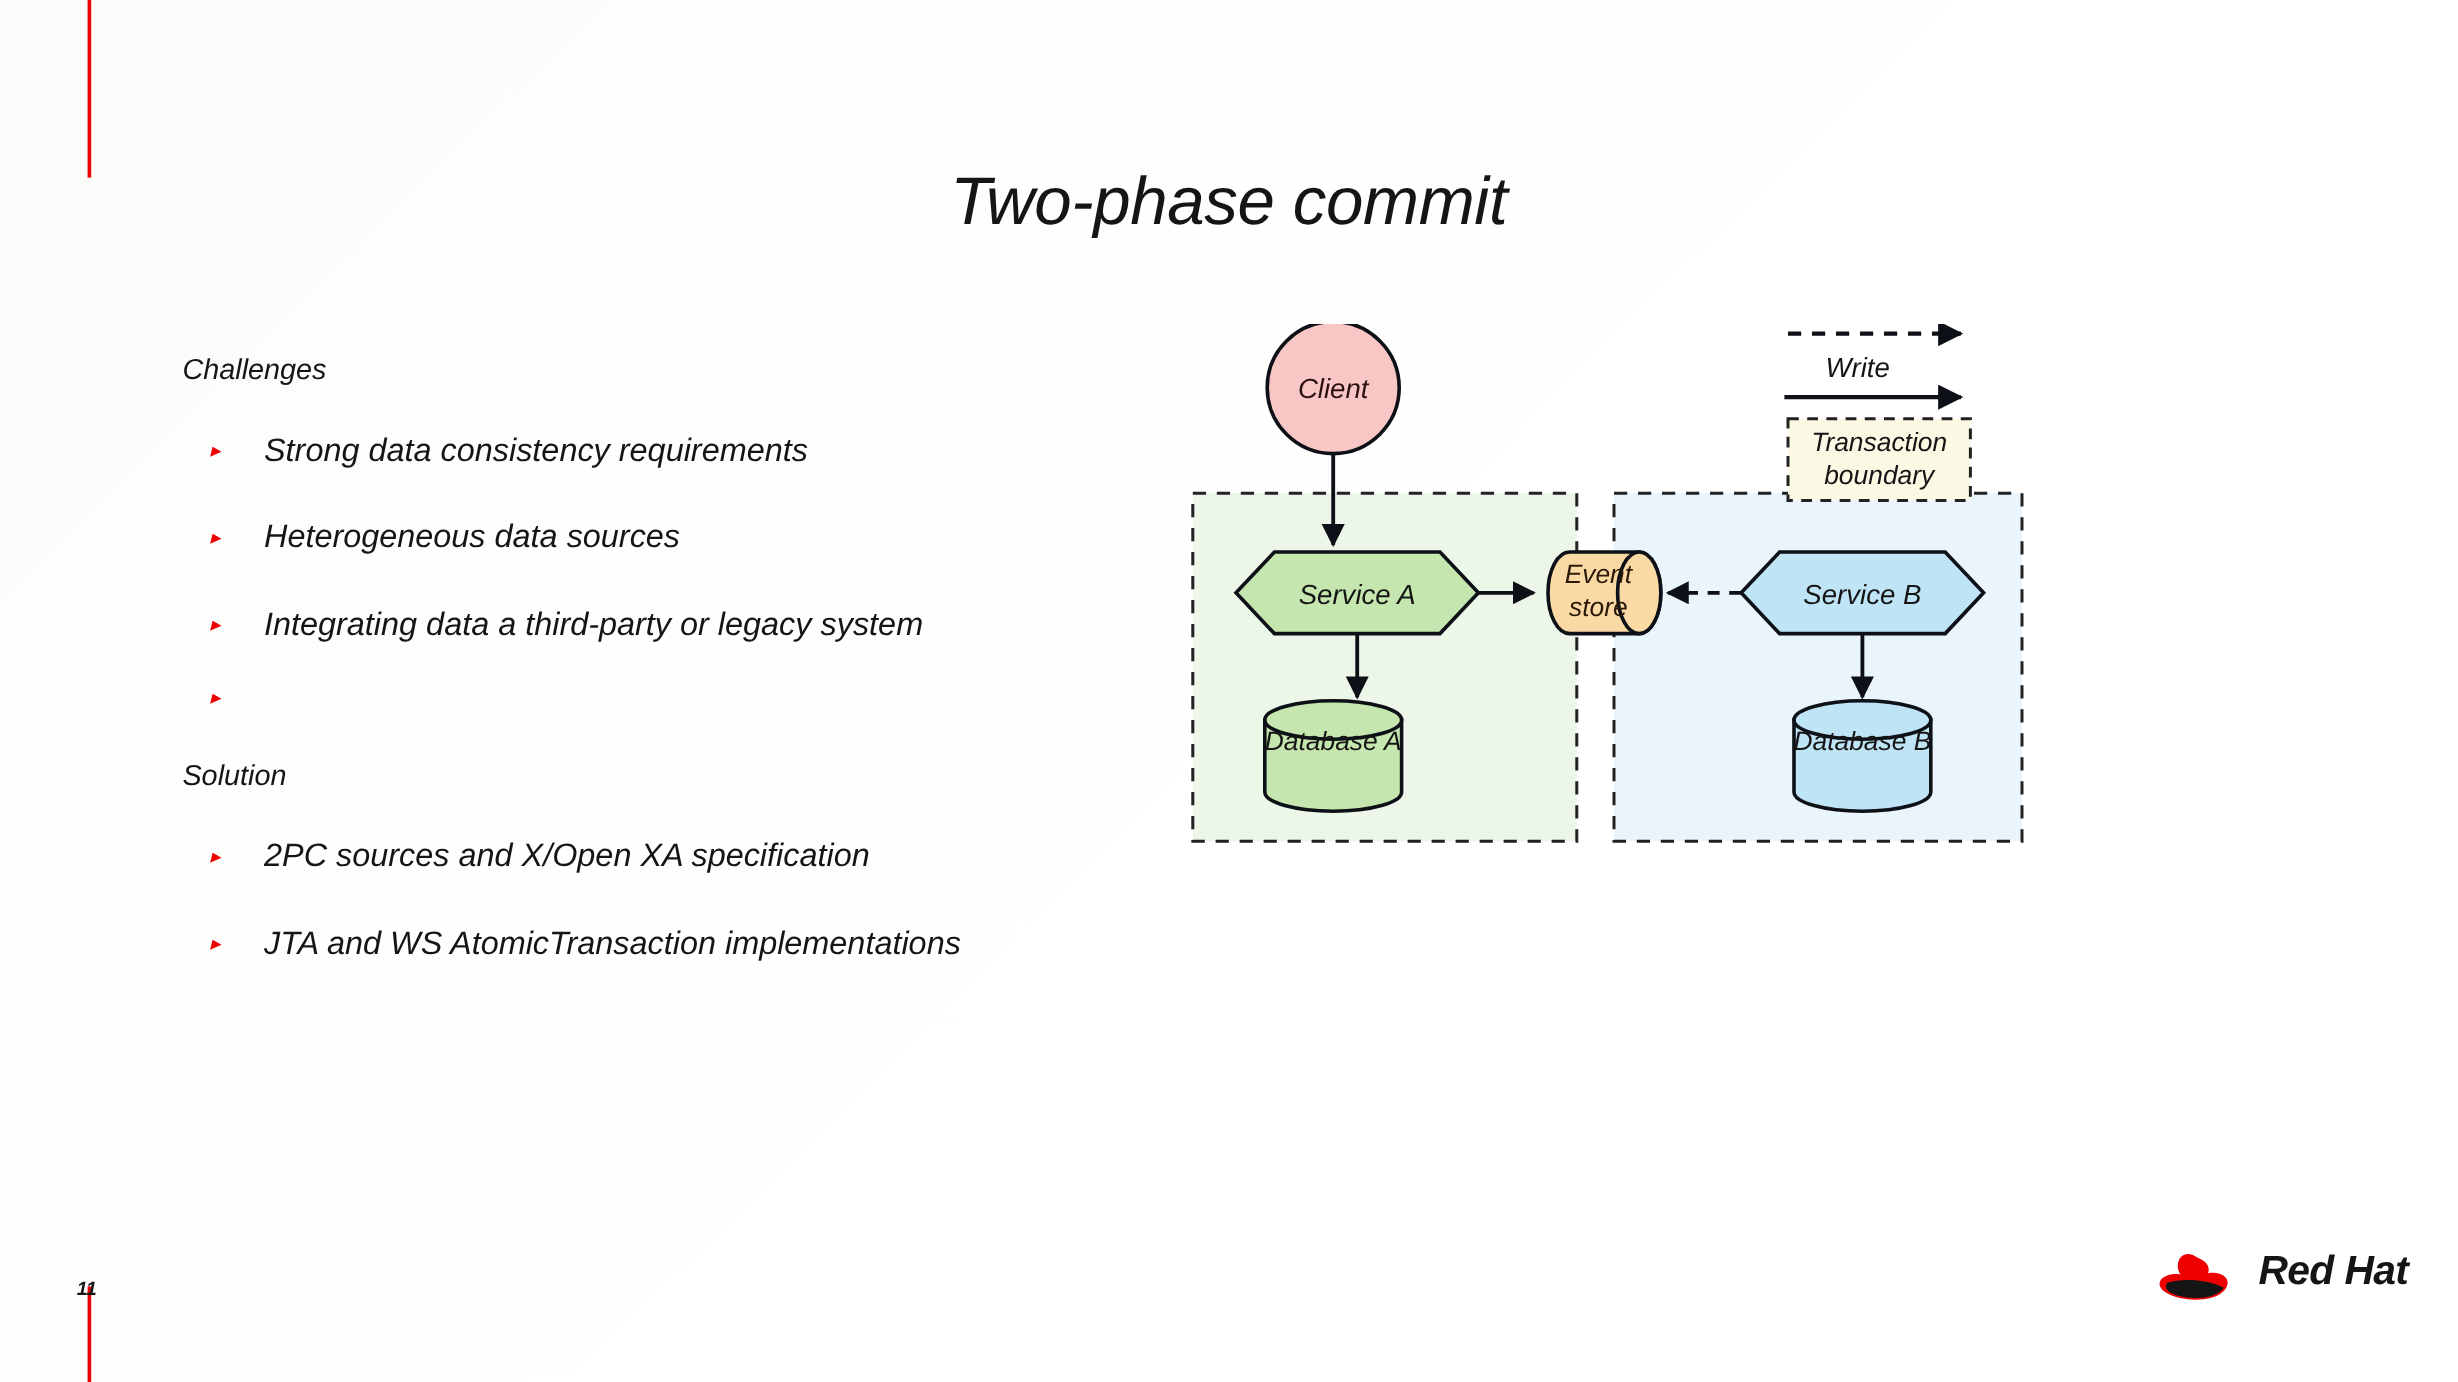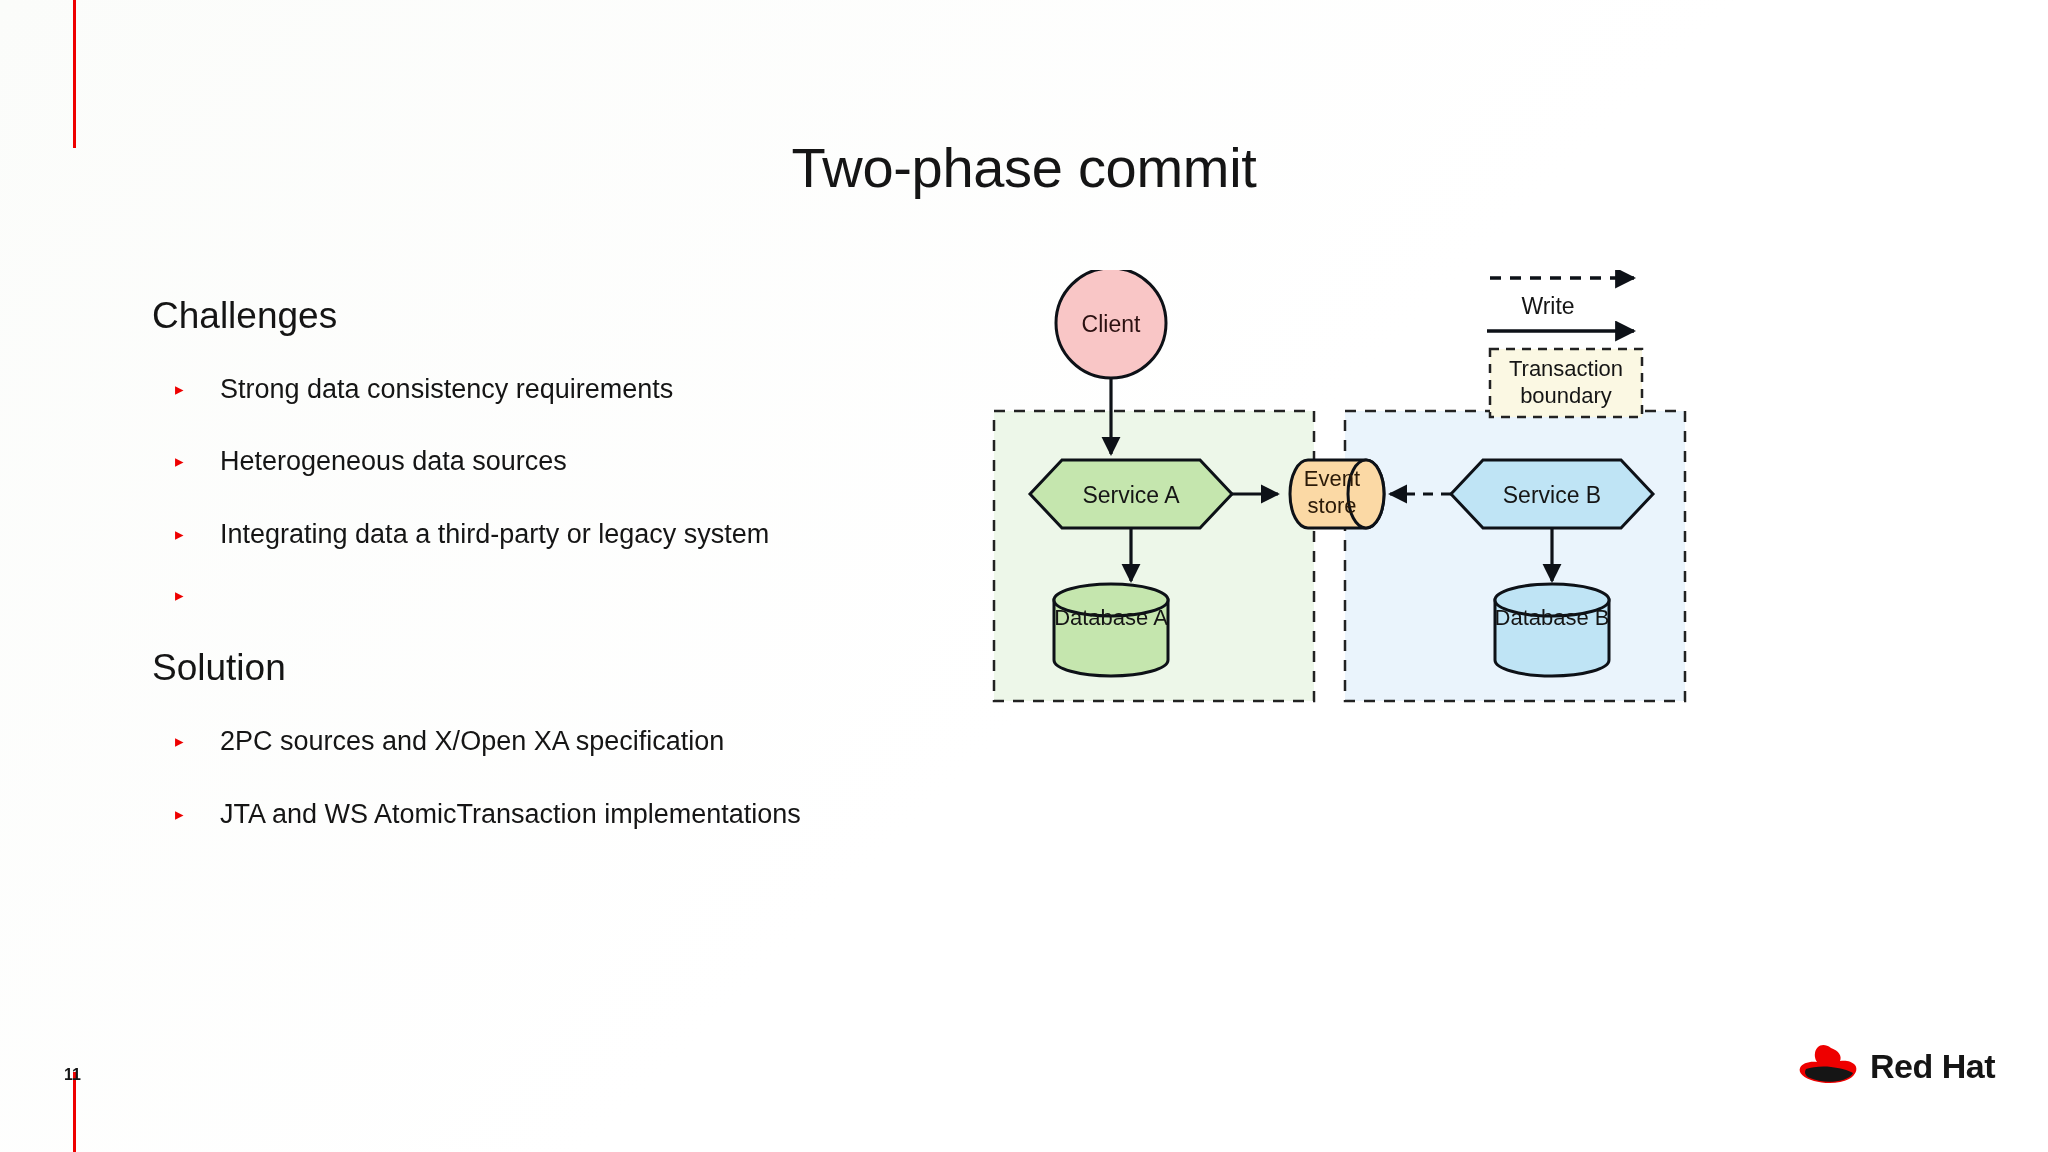--- a/index.html
+++ b/index.html
@@ -7,20 +7,21 @@
     padding: 0;
     background: #ffffff;
   }
   .slide {
     position: relative;
     width: 2018px;
     height: 1152px;
     background: linear-gradient(135deg, #fbfcfa 0%, #ffffff 55%, #ffffff 100%);
     font-family: "Liberation Sans", sans-serif;
     overflow: hidden;
+    font-style: italic;
   }
 
   
   .accent-top {
     position: absolute;
     left: 73px;
     top: -2px;
     width: 3px;
     height: 150px;
     background: #ee0000;
@@ -49,21 +50,21 @@
   }
 
   
   .text-col {
     position: absolute;
     left: 152px;
     top: 295px;
     width: 800px;
   }
   .section-head {
-    font-size: 37px;
+    font-size: 24px;
     color: #151515;
     font-weight: 400;
     margin-bottom: 36px;
   }
   .section-head.second { margin-top: 22px; }
   .bullet-list { margin: 0; padding: 0; list-style: none; }
   .bullet {
     display: flex;
     align-items: baseline;
     margin-bottom: 40px;
@@ -105,22 +106,22 @@
     color: #151515;
     margin-top: 28px;
   }
 
   
   .logo {
     position: absolute;
     left: 1798px;
     top: 1040px;
     display: flex;
-    align-items: flex-end;
-    gap: 10px;
+    align-items: flex-start;
+    gap: 22px;
   }
   .logo-word {
     font-size: 34px;
     font-weight: bold;
     color: #151515;
     letter-spacing: -0.5px;
     white-space: nowrap;
   }
 </style>
 </head>

